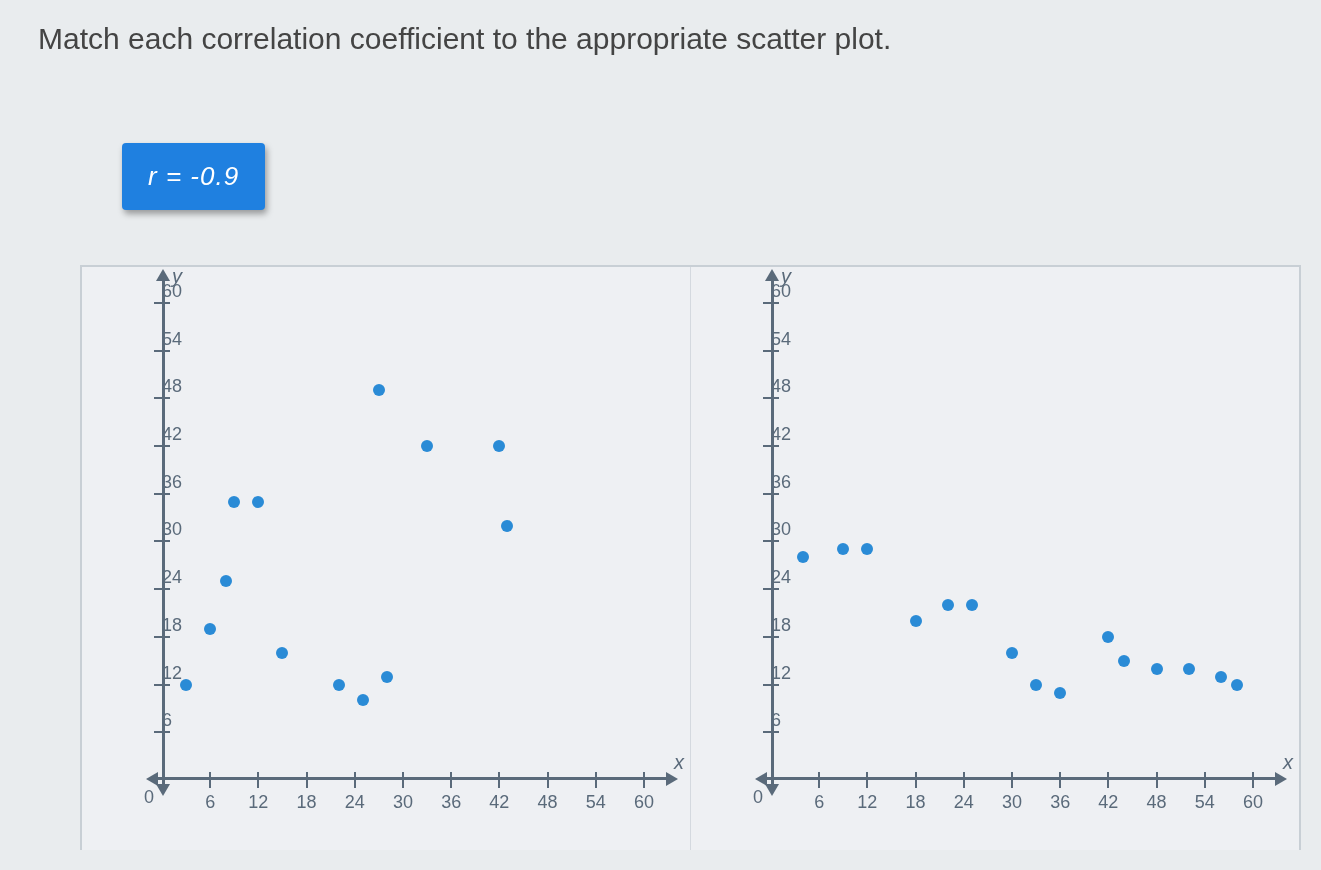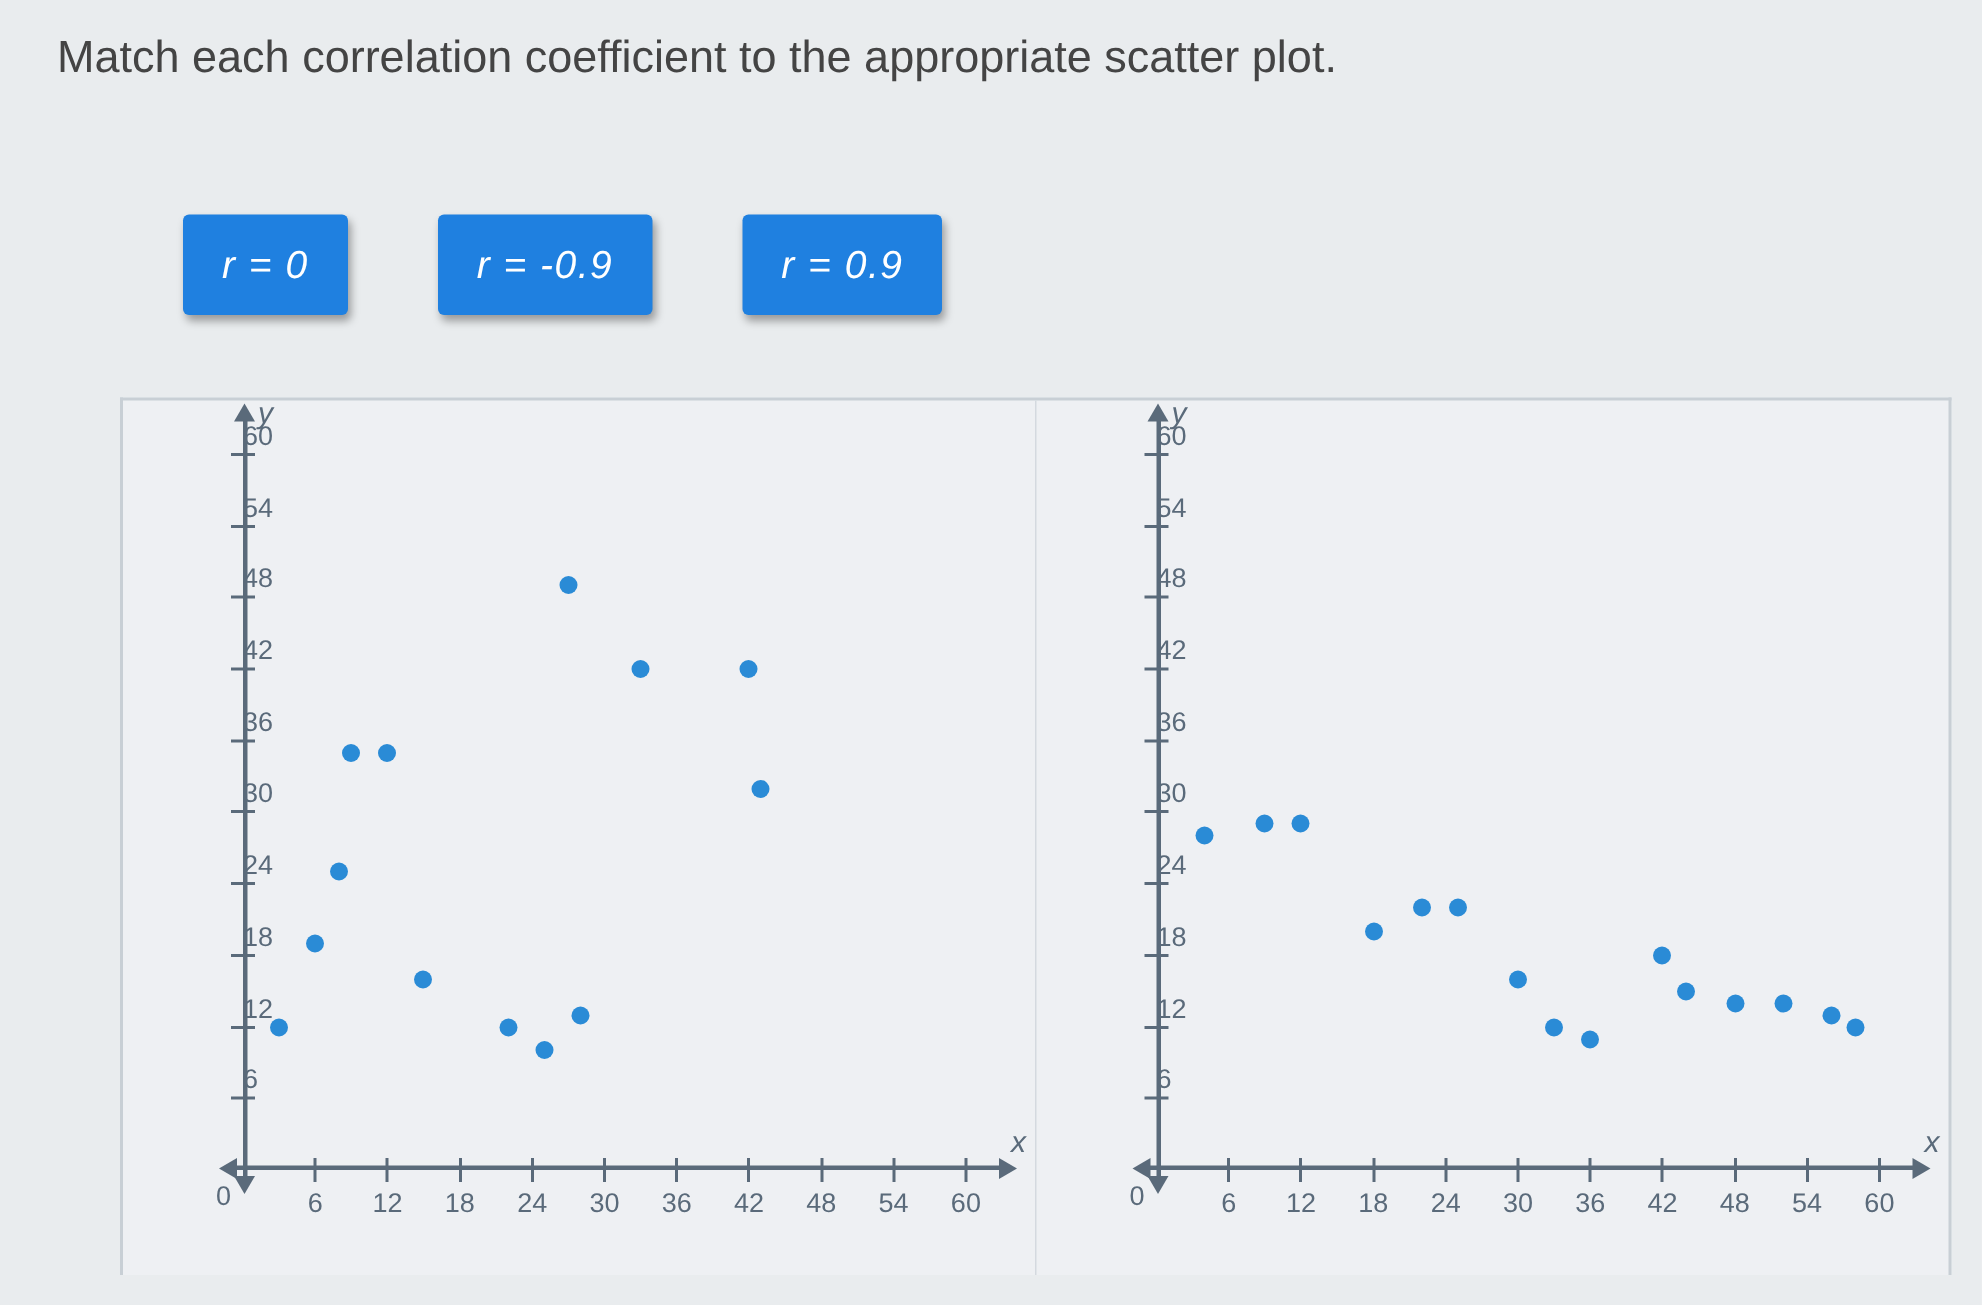--- a/index.html
+++ b/index.html
@@ -32,23 +32,21 @@
   .origin{position:absolute;left:-18px;bottom:-28px;font-size:18px;color:#5a6a7a;}
   .pt{position:absolute;width:12px;height:12px;border-radius:50%;background:#2a8bd6;transform:translate(-50%,50%);}
 </style>
 </head>
 <body>
 <div class="page">
 
   <div class="instruction">Match each correlation coefficient to the appropriate scatter plot.</div>
 
   <div class="tiles">
-    <div class="tile">r = 0</div>
     <div class="tile">r = -0.9</div>
-    <div class="tile">r = 0.9</div>
   </div>
 
   <div class="charts">
     <div class="chart">
       <div class="plotarea">
           <div class="y-axis"></div>
           <div class="x-axis"></div>
           <div class="arrow up"></div>
           <div class="arrow right"></div>
           <div class="arrow left"></div>

